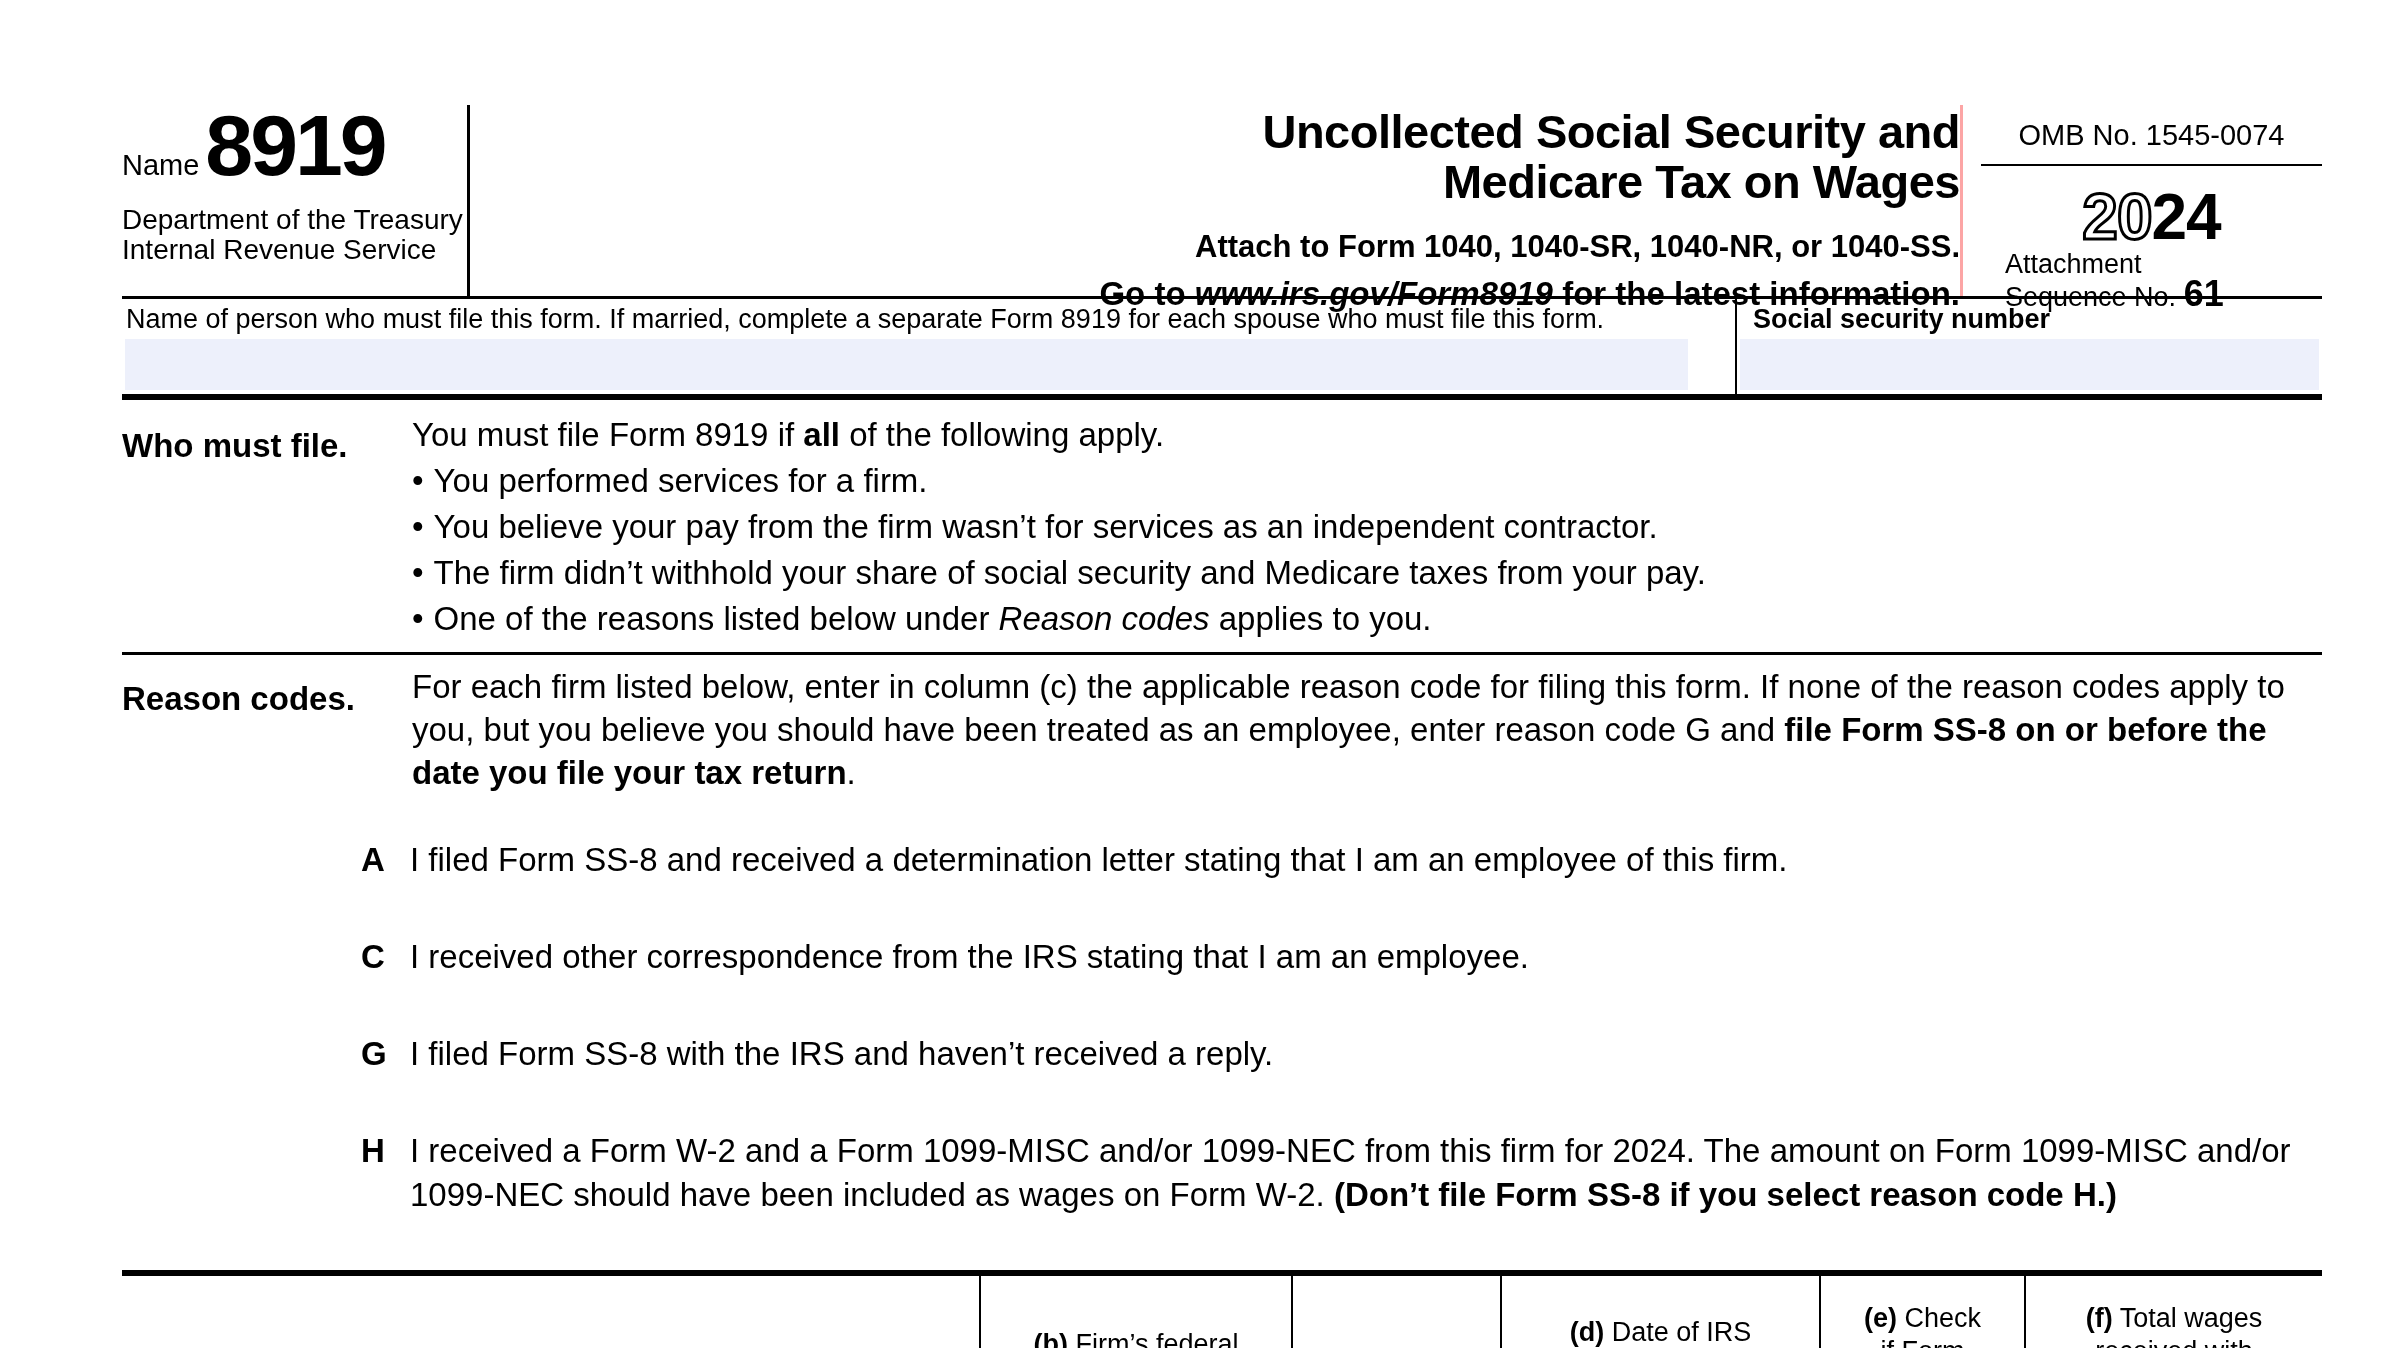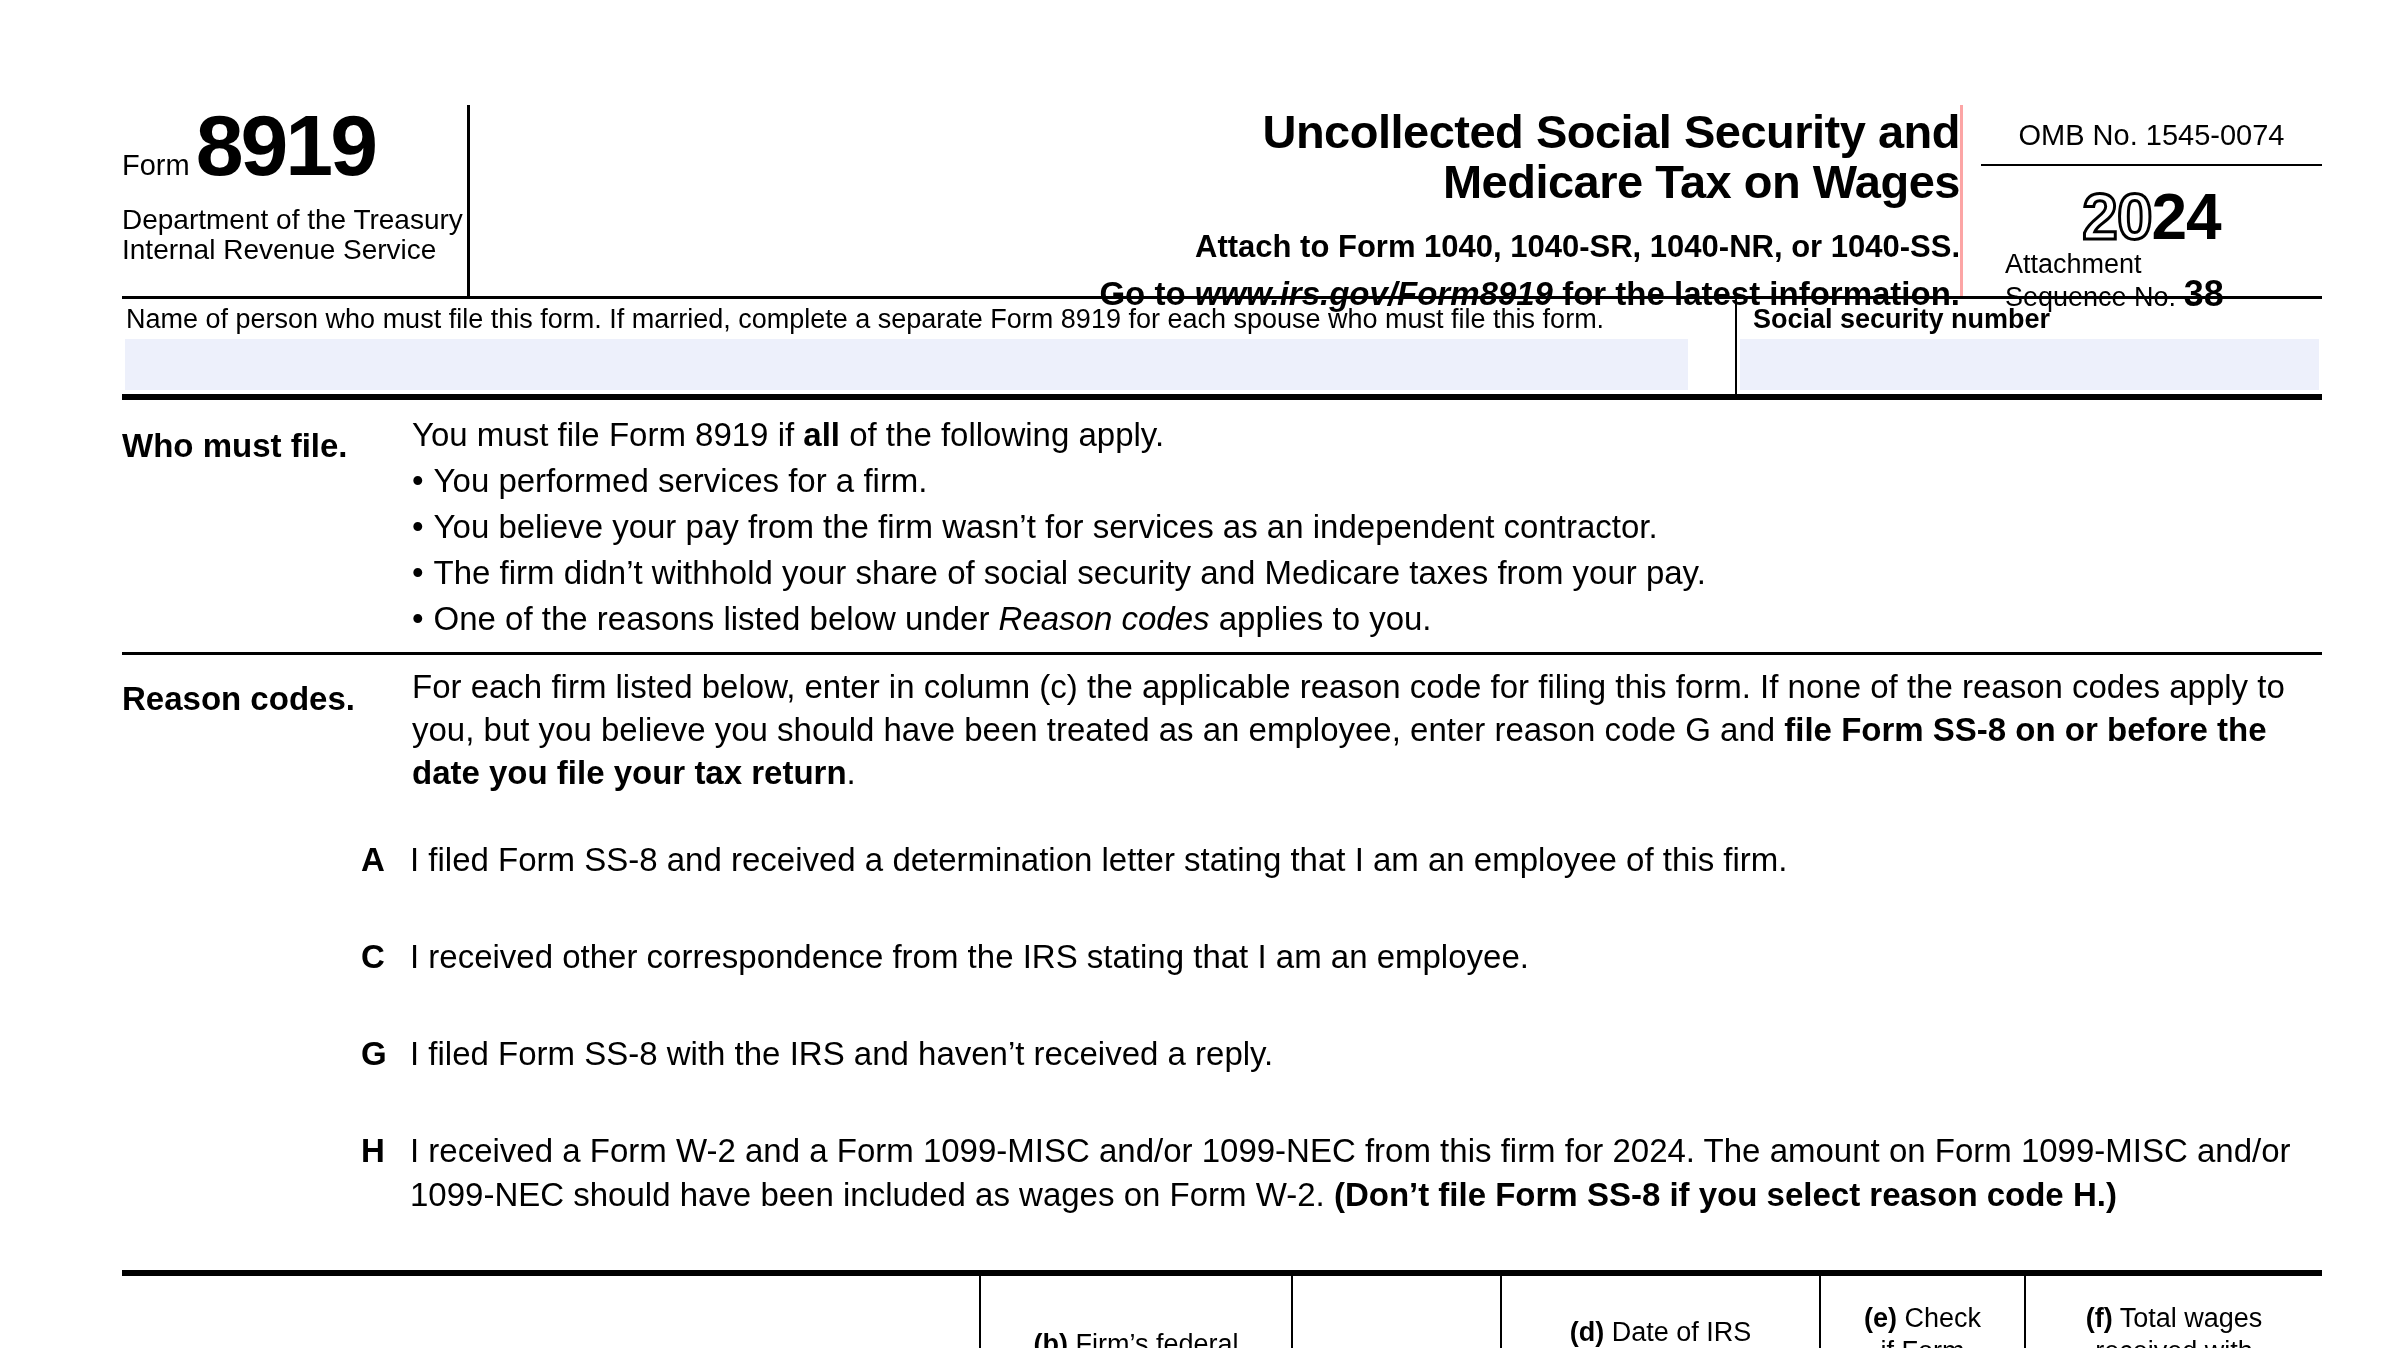--- a/index.html
+++ b/index.html
@@ -82,21 +82,21 @@
 </style>
 </head>
 <body>
 
 <div class="page">
   <div class="content">
 
     <div class="header">
       <div class="hd-left">
         <div class="form-id">
-          <span class="form-word">Form</span>
+          <span class="form-word">Name</span>
           <span class="form-number">8919</span>
         </div>
         <div class="dept">
           <div>Department of the Treasury</div>
           <div>Internal Revenue Service</div>
         </div>
       </div>
 
       <div class="hd-center">
         <div class="main-title">
@@ -110,21 +110,21 @@
       </div>
 
       <div class="hd-right">
         <div class="omb">OMB No. 1545-0074</div>
         <div class="year">
           <span class="outline">20</span><span>24</span>
         </div>
         <div class="att-block">
           <div>Attachment</div>
           <div>
-            <span>Sequence No. </span><span class="seq-num">38</span>
+            <span>Sequence No. </span><span class="seq-num">61</span>
           </div>
         </div>
       </div>
     </div>
 
     <div class="name-row">
       <div class="name-cell">
         <div class="cell-label">Name of person who must file this form. If married, complete a separate Form 8919 for each spouse who must file this form.</div>
         <div class="fill-field" role="textbox"></div>
       </div>

